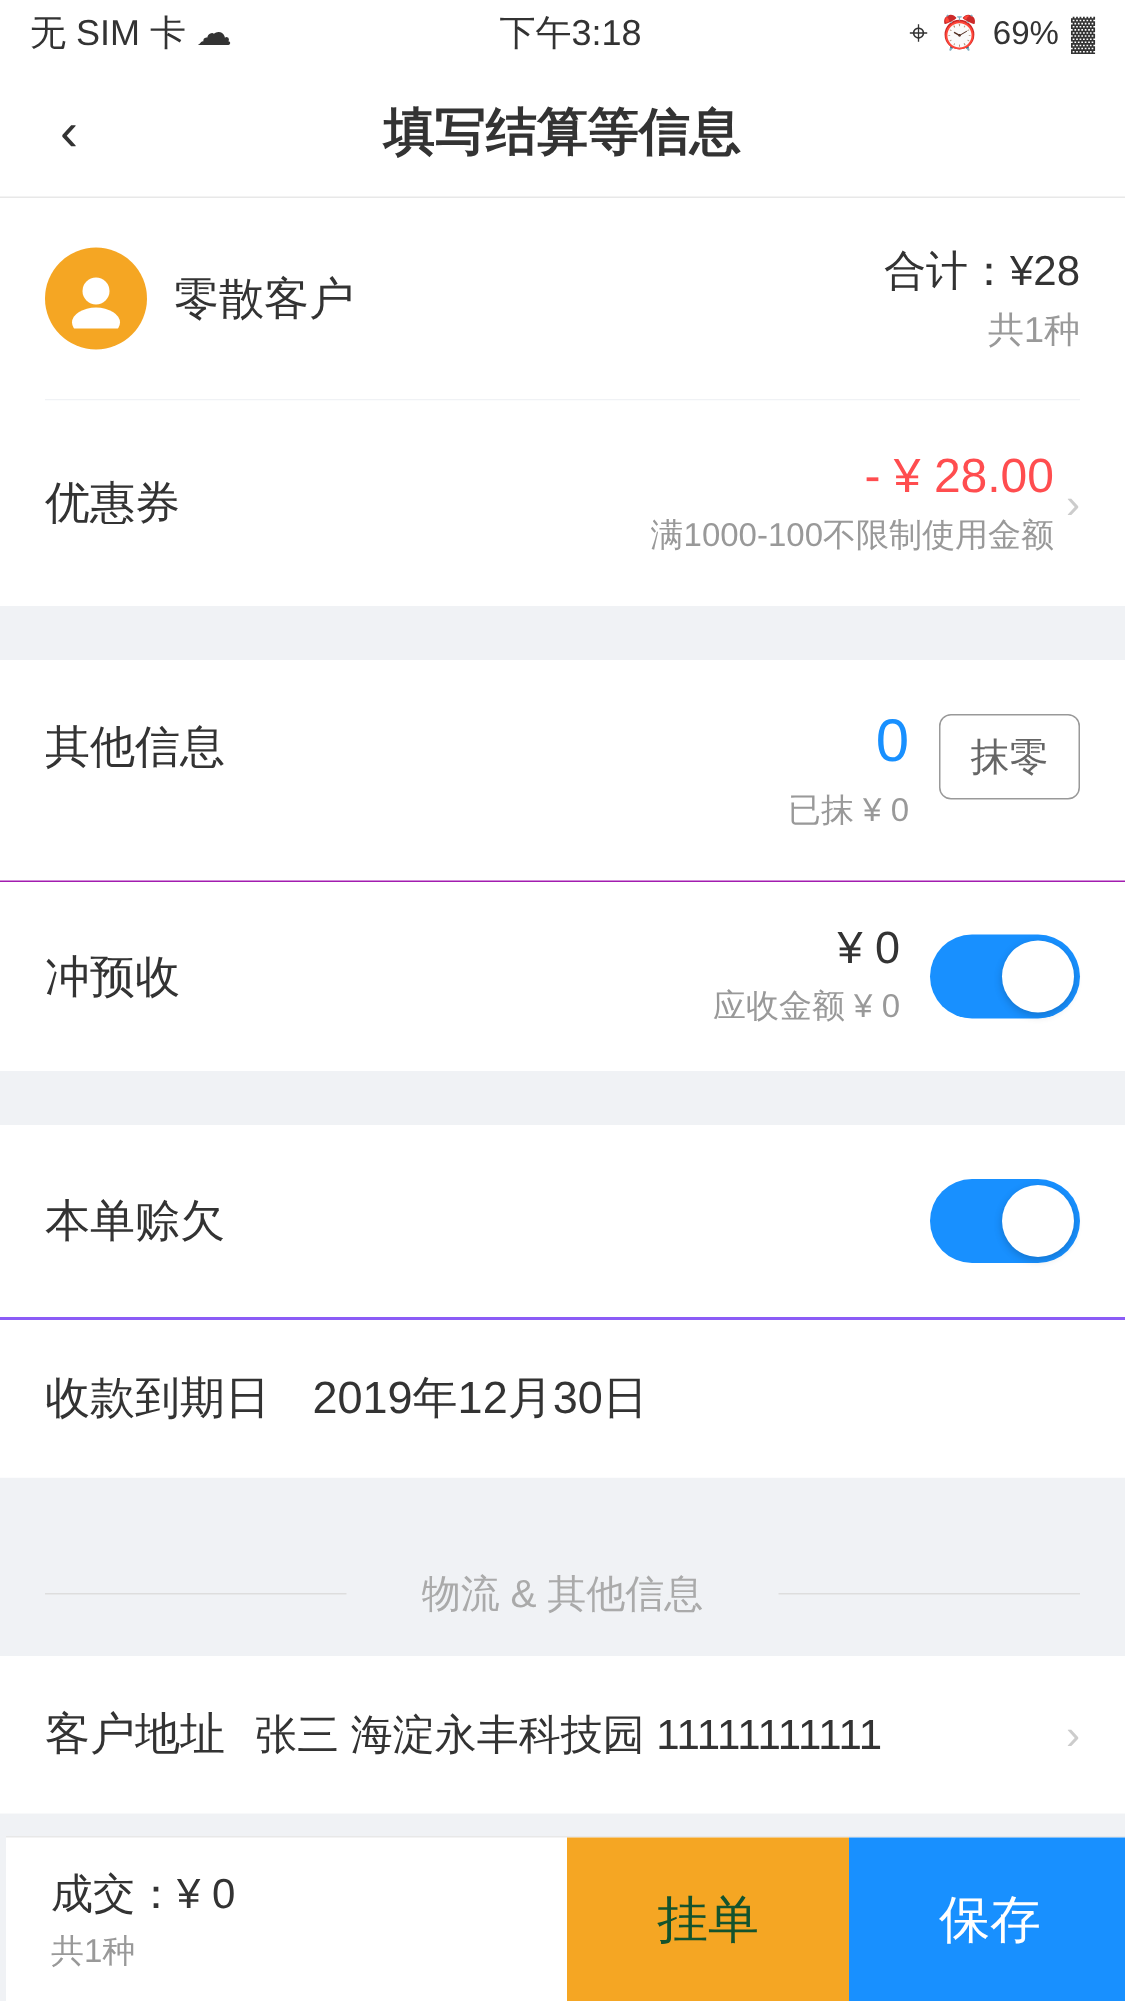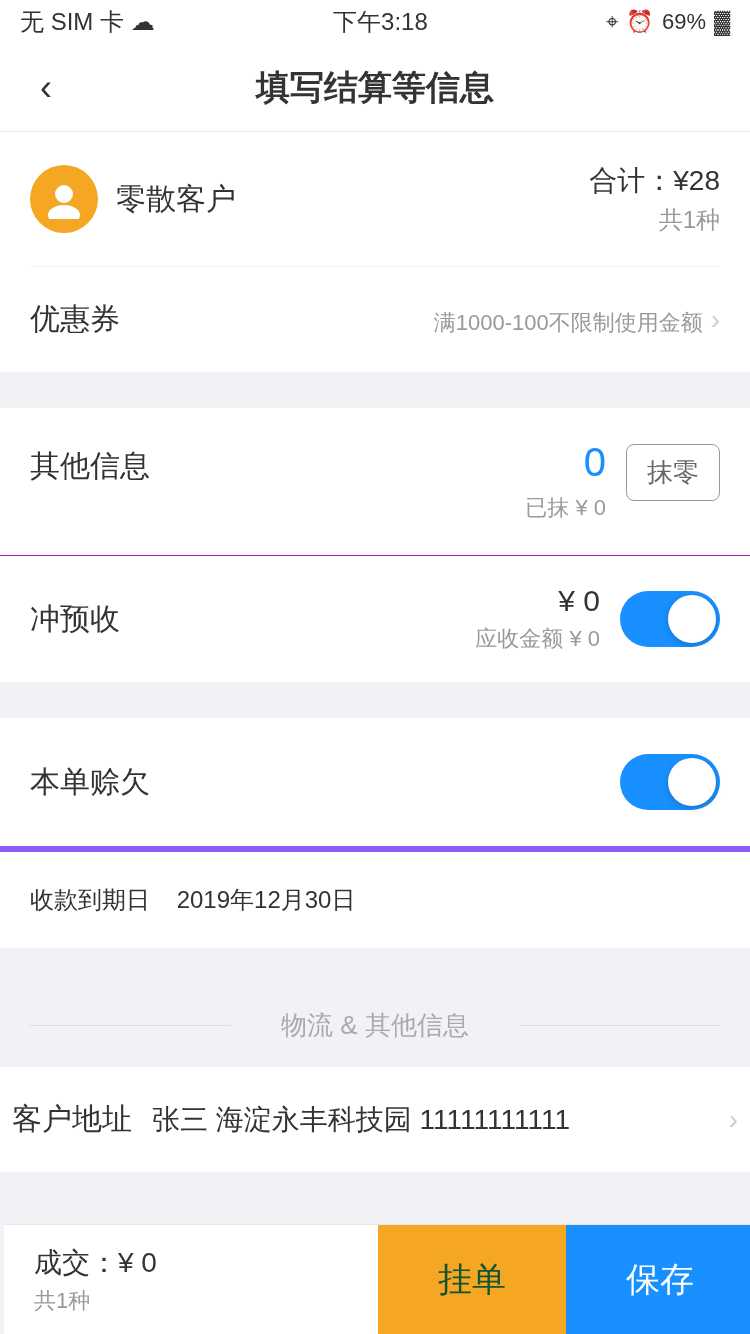--- a/index.html
+++ b/index.html
@@ -185,22 +185,22 @@
       justify-content: space-between;
       padding: 36px 30px;
       background: #fff;
     }
     .debt-label { font-size: 30px; color: #333; }
 
     
     .duedate-row {
       padding: 32px 30px;
       background: #fff;
-      border-top: 6px solid #8b5cf6;
-      font-size: 24px;
+      border-top: 2px solid #8b5cf6;
+      font-size: 30px;
       color: #333;
     }
     .duedate-label { font-weight: 400; }
     .duedate-value { margin-left: 20px; }
 
     
     .logistics-header {
       background: #f0f2f5;
       padding: 24px 0;
       text-align: right;
@@ -216,21 +216,21 @@
       height: 1px;
       background: #ddd;
       margin: 0 30px;
     }
 
     
     .address-row {
       display: flex;
       align-items: center;
       justify-content: space-between;
-      padding: 32px 12px;
+      padding: 32px 30px;
       background: #fff;
     }
     .address-label { font-size: 30px; color: #333; min-width: 120px; }
     .address-value { font-size: 28px; color: #333; flex: 1; margin-left: 20px; }
     .address-arrow { color: #ccc; font-size: 28px; }
 
     
     .bottom-bar {
       position: fixed;
       bottom: 0;
@@ -313,20 +313,21 @@
         <div class="total-count">共1种</div>
       </div>
     </div>
 
     <div class="divider"></div>
 
     <div class="coupon-row">
       <span class="coupon-label">优惠券</span>
       <div style="display:flex; align-items:center;">
         <div class="coupon-right">
+          <div class="coupon-amount">- ¥ 28.00</div>
           <div class="coupon-desc">满1000-100不限制使用金额</div>
         </div>
         <span class="coupon-arrow">›</span>
       </div>
     </div>
   </div>
 
   <div class="section-gap"></div>
 
   <div class="card">

